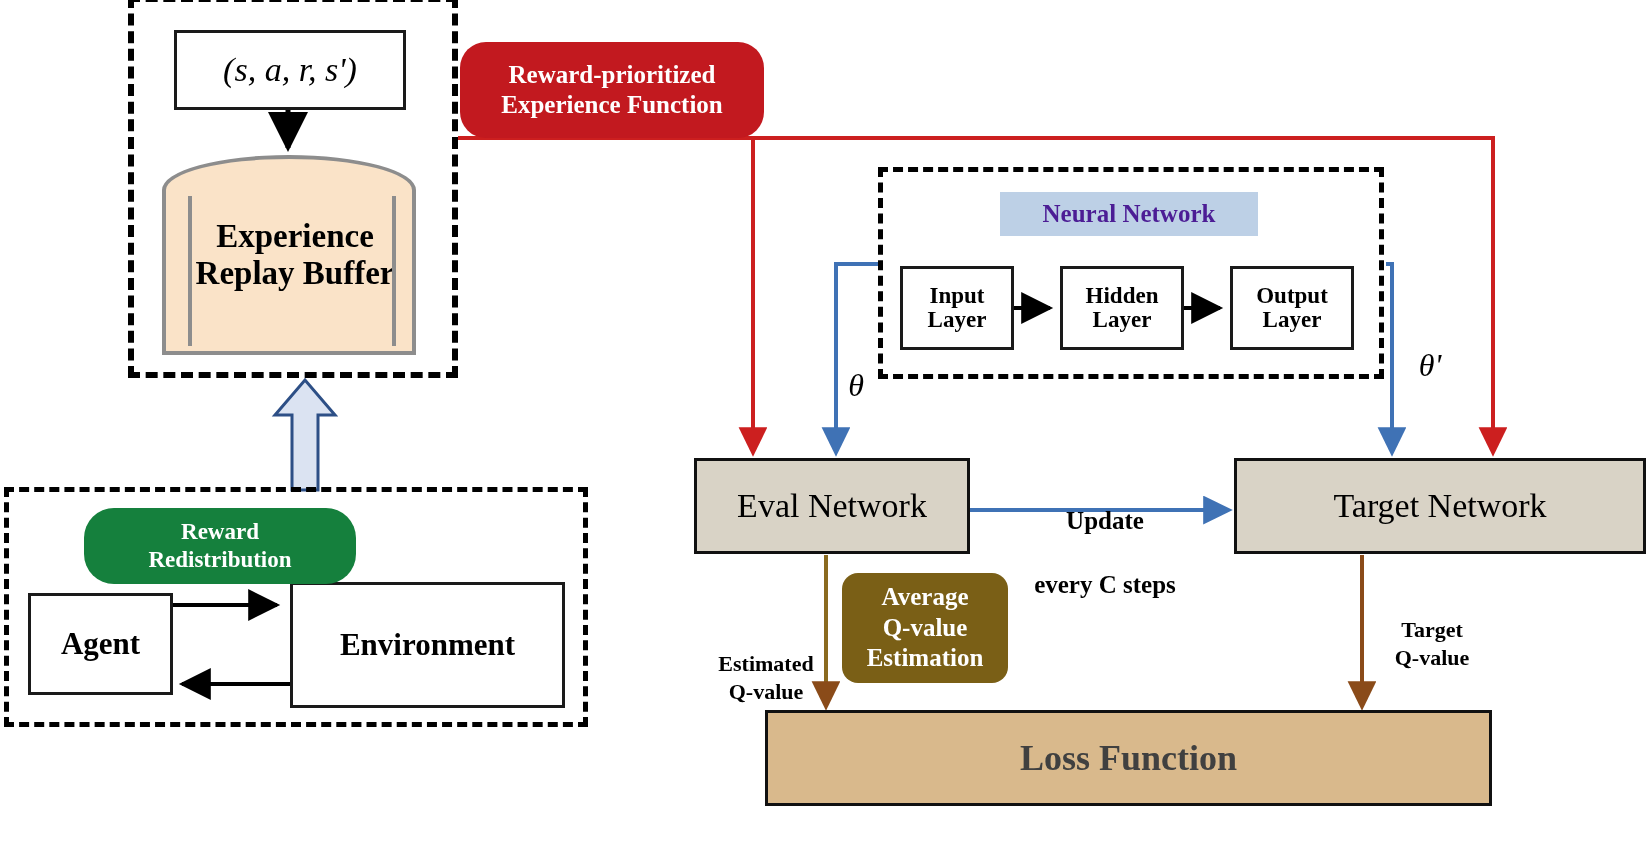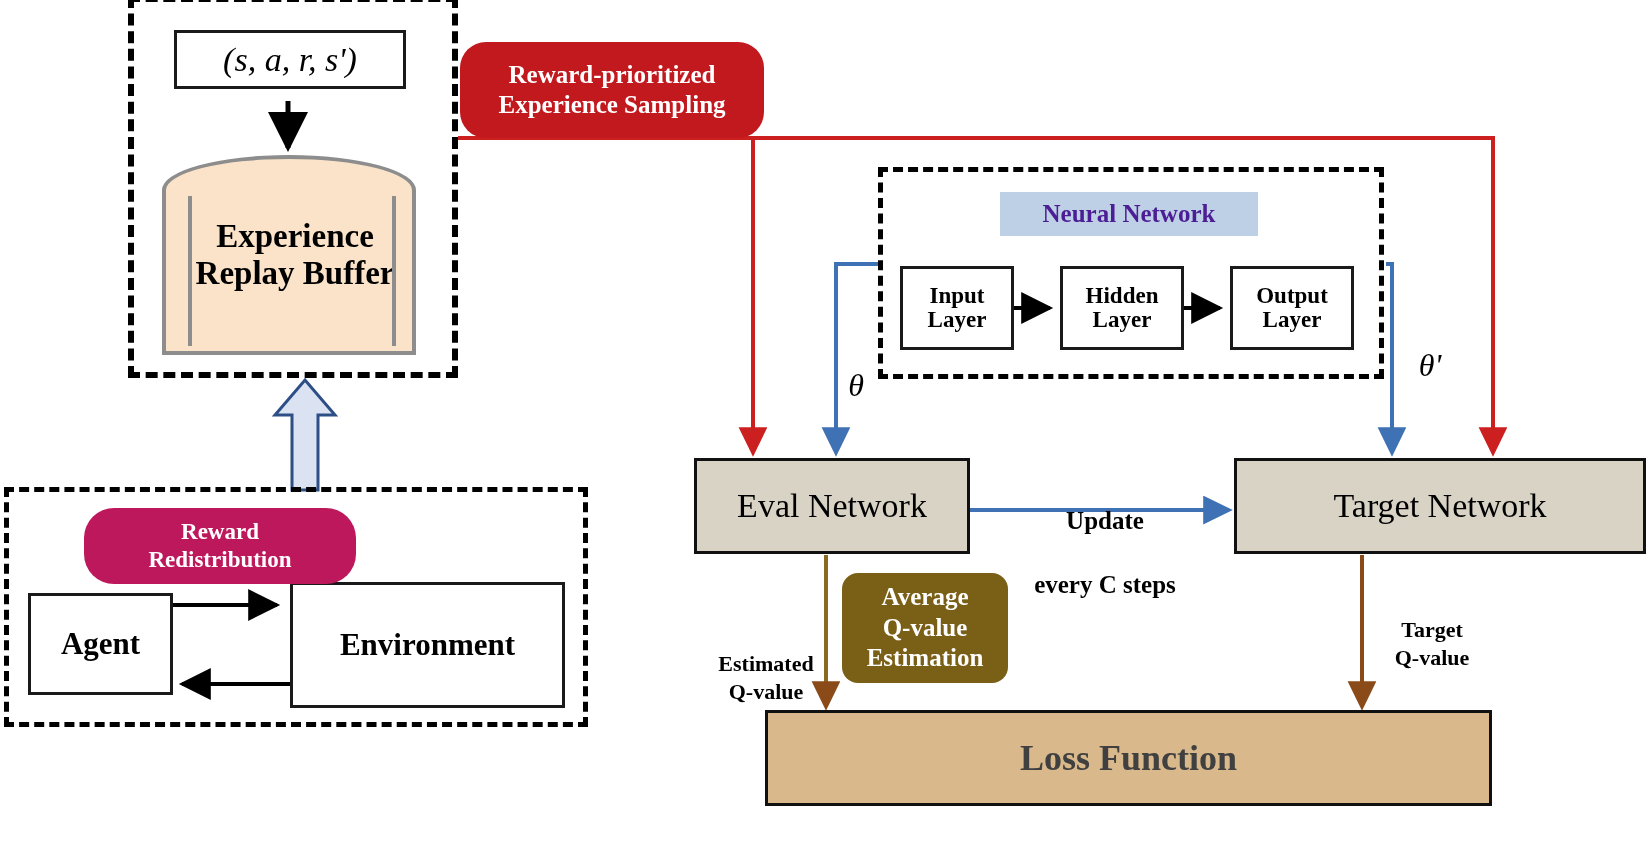--- a/index.html
+++ b/index.html
@@ -80,21 +80,21 @@
     display: flex;
     flex-direction: column;
     align-items: center;
     justify-content: center;
     text-align: center;
     font-weight: bold;
     color: #ffffff;
     line-height: 1.22;
   }
   .badge.red    { background: #c2191f; border-radius: 26px; }
-  .badge.black  { background: #be185d; border-radius: 30px; }
+  .badge.black  { background: #15803d; border-radius: 30px; }
   .badge.olive  { background: #7a5f16; border-radius: 16px; }
 
   
   .netbox {
     position: absolute;
     box-sizing: border-box;
     background: #d9d3c6;
     border: 3px solid #111111;
     display: flex;
     align-items: center;
@@ -216,35 +216,35 @@
       <path d="M826,555 L826,706" stroke="#8a6a20" stroke-width="4" fill="none" marker-end="url(#ah-brown)"></path>
     </g>
 
     <g>
       <path d="M1362,555 L1362,706" stroke="#8a4b19" stroke-width="4" fill="none" marker-end="url(#ah-brown)"></path>
     </g>
   </svg>
 
   <div class="dashed-group" style="left:128px; top:-4px; width:330px; height:382px;"></div>
 
-  <div class="box tuple" style="left:174px; top:30px; width:232px; height:59px; font-size:34px;">
+  <div class="box tuple" style="left:174px; top:30px; width:232px; height:80px; font-size:34px;">
     <span>(s, a, r, s')</span>
   </div>
 
   <div class="buffer" style="left:162px; top:155px; width:254px; height:200px; font-size:33px;">
     <span>Experience
 Replay
 Buffer</span>
   </div>
   <div class="buffer-rail" style="left:188px; top:196px; height:150px;"></div>
   <div class="buffer-rail" style="left:392px; top:196px; height:150px;"></div>
 
   <div class="badge red" style="left:460px; top:42px; width:304px; height:96px; font-size:25px;">
     <span>Reward-prioritized</span>
-    <span>Experience Sampling</span>
+    <span>Experience Function</span>
   </div>
 
   <div class="dashed-group thin" style="left:4px; top:487px; width:584px; height:240px;"></div>
 
   <div class="box" style="left:28px; top:593px; width:145px; height:102px; font-size:31px;">
     <span>Agent</span>
   </div>
 
   <div class="box" style="left:290px; top:582px; width:275px; height:126px; font-size:31px;">
     <span>Environment</span>

